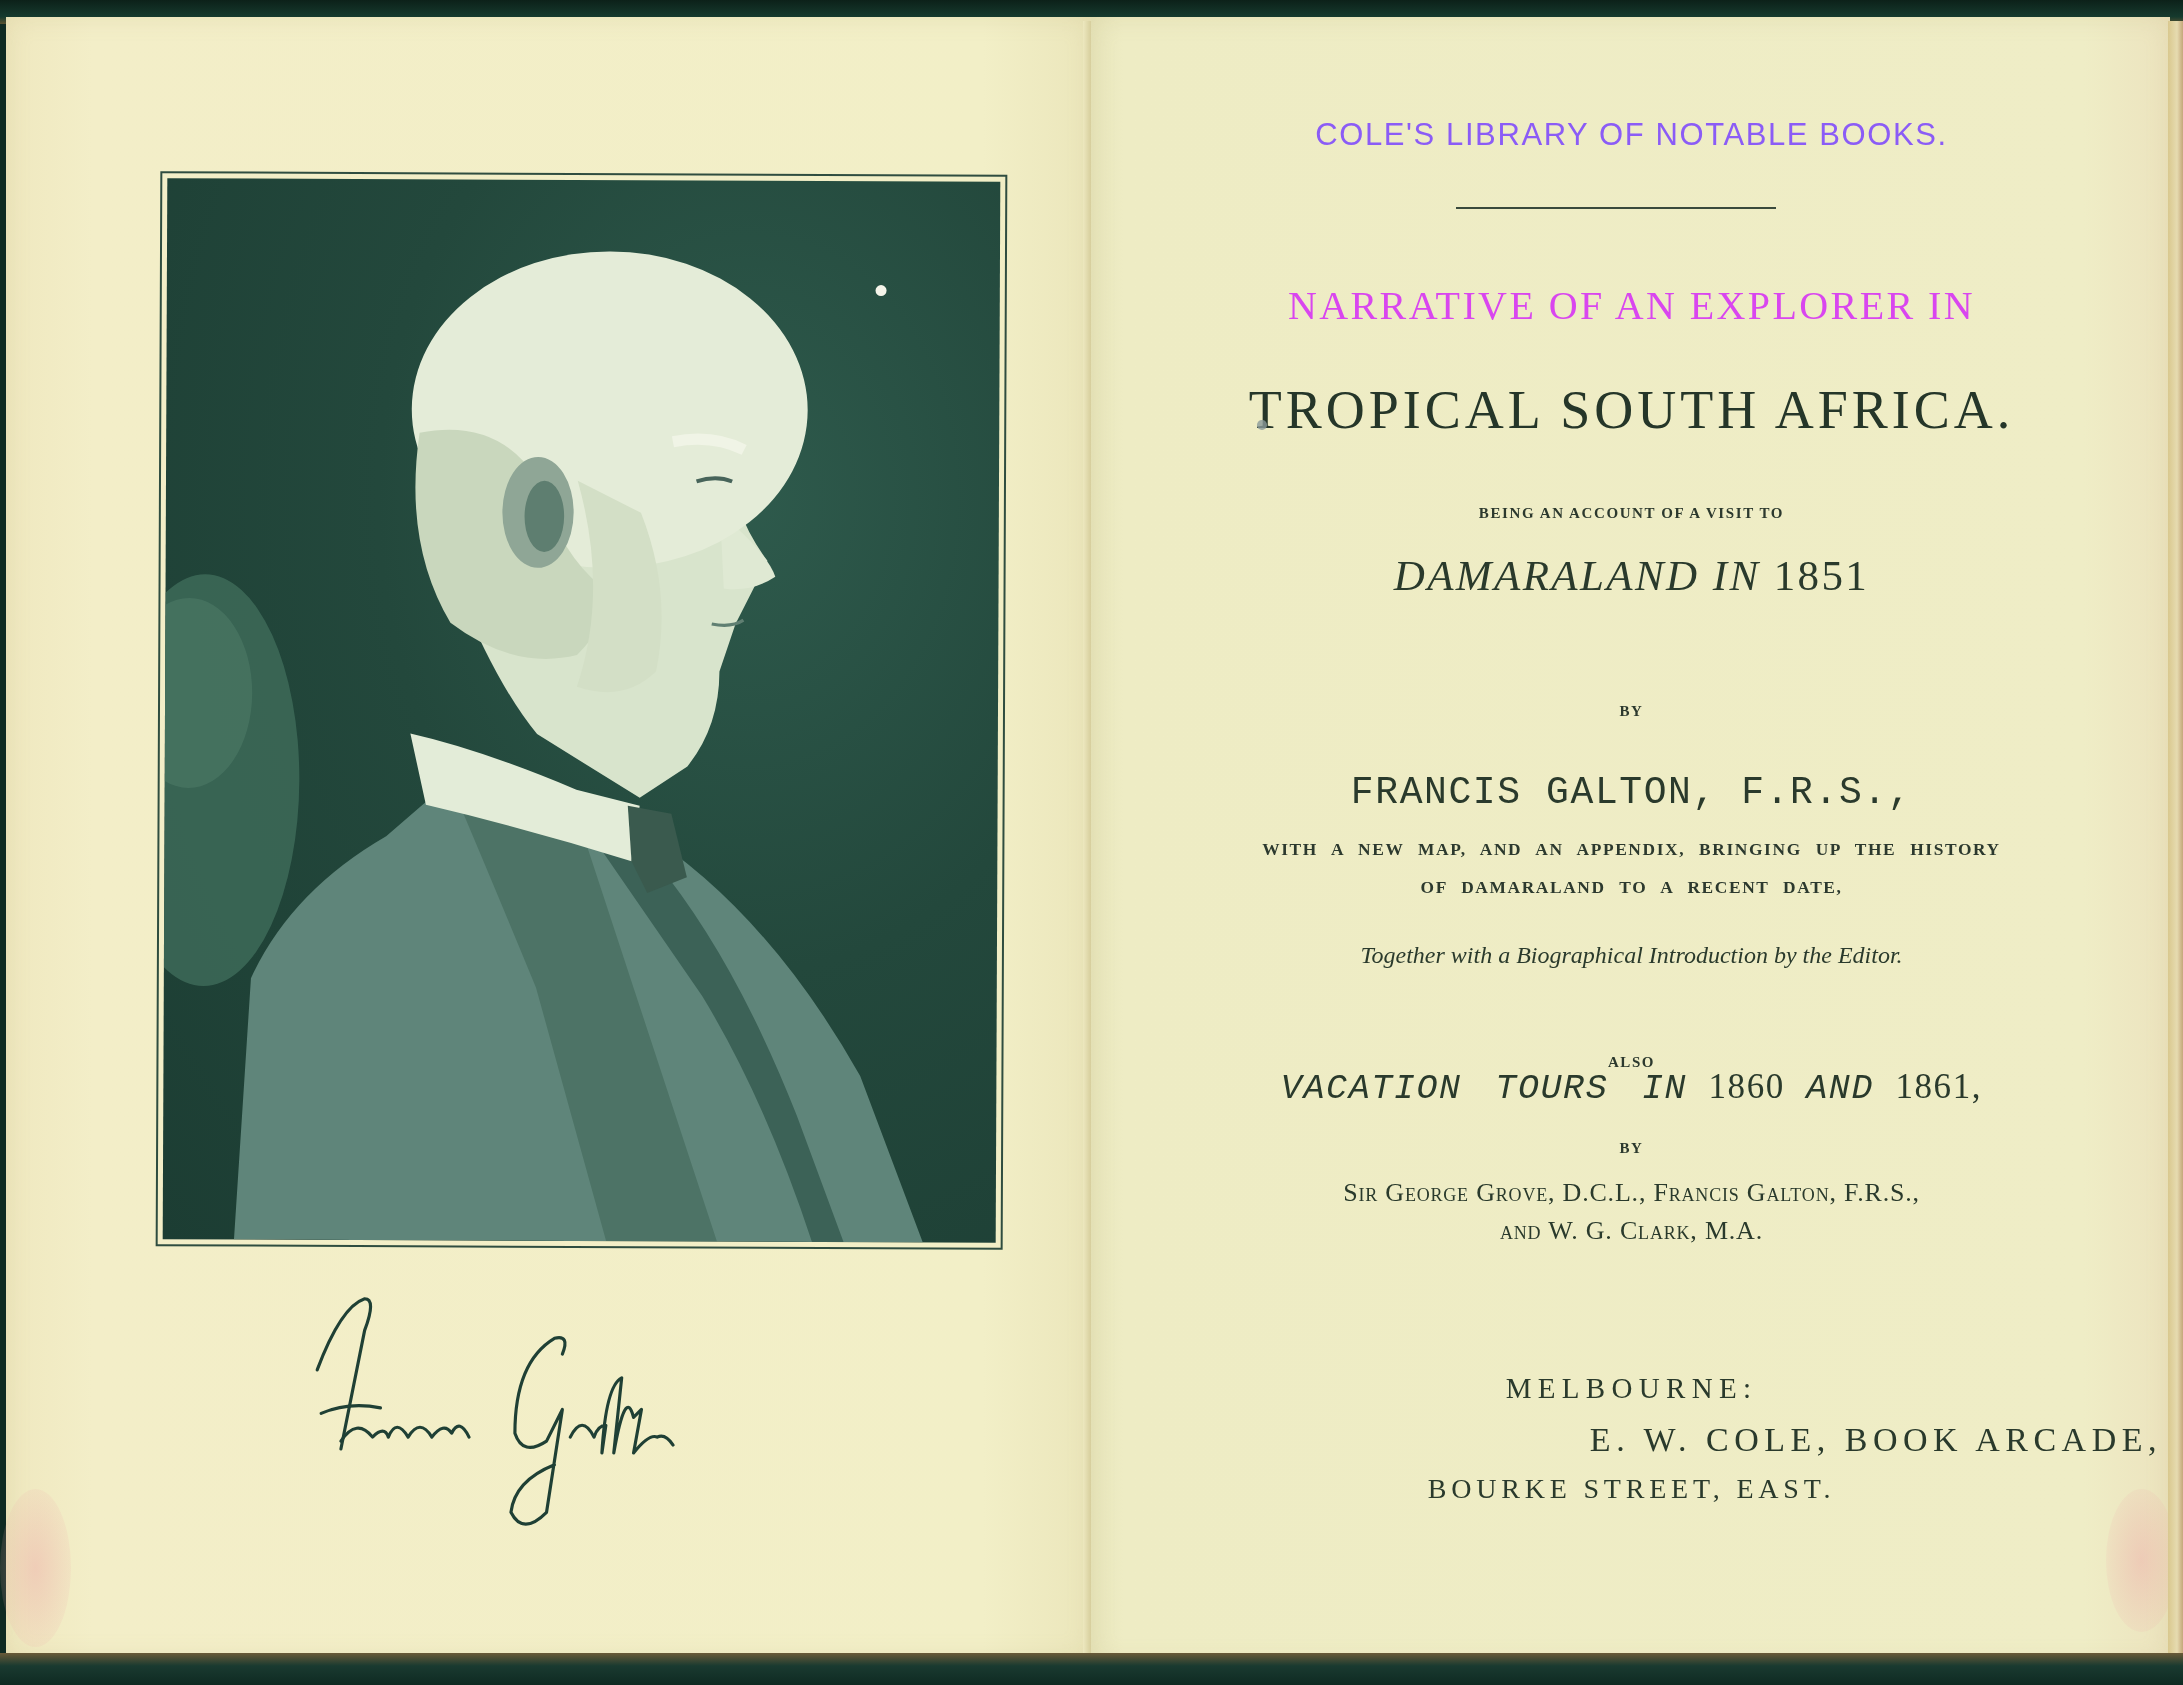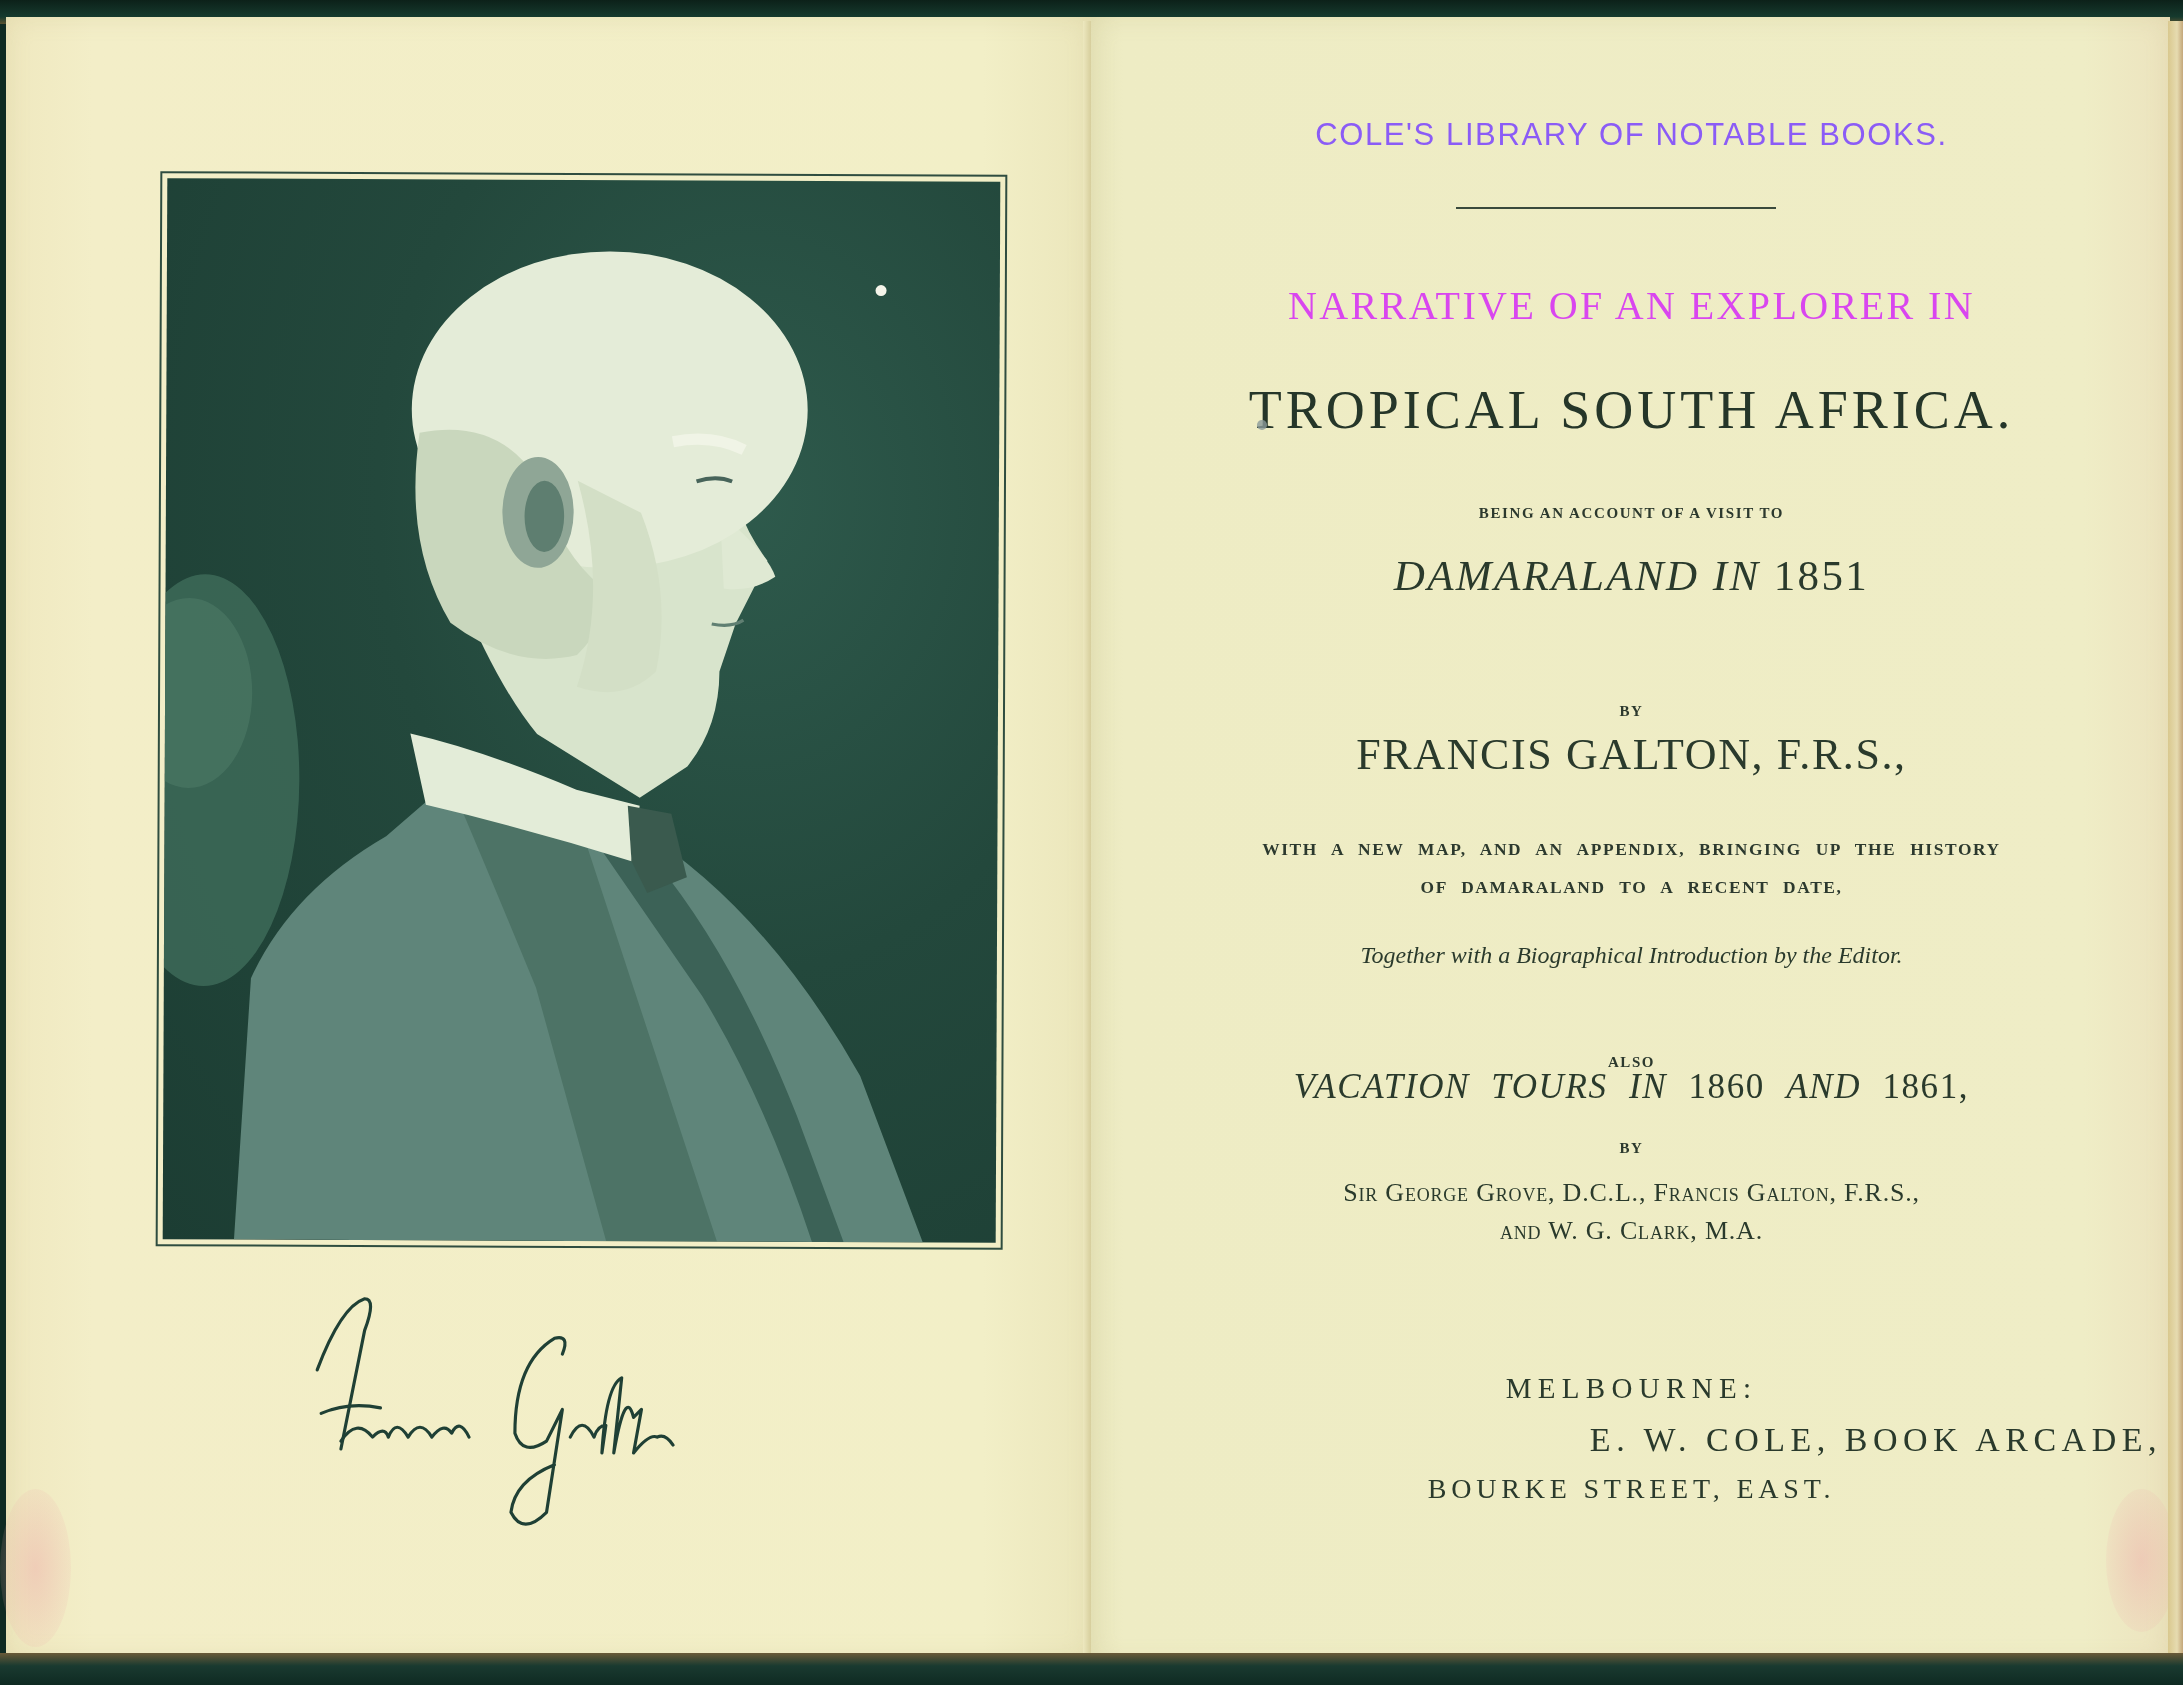--- a/index.html
+++ b/index.html
@@ -77,27 +77,27 @@
   .title-1 { top: 282px; font-size: 40px; letter-spacing: 2.4px; color: #d946ef; }
   .title-2 { top: 379px; font-size: 54px; letter-spacing: 4px; color: #253629; }
   .smallcaps-tiny {
     font-family: "Liberation Serif", serif; font-weight: bold;
     font-size: 15px; letter-spacing: 1.6px; color: #2c392e;
   }
   .sub-1 { top: 505px; }
   .title-3 { top: 551px; font-size: 43px; letter-spacing: 2.4px; }
   .title-3 .it { font-style: italic; }
   .by-1 { top: 703px; }
-  .author { top: 729px; font-size: 44px; letter-spacing: 1.6px; }
+  .author { top: 771px; font-size: 38px; letter-spacing: 1.6px; font-family: Liberation Mono, monospace; }
   .with-1 { top: 839px; font-size: 17.4px; word-spacing: 8px; }
   .with-2 { top: 877px; font-size: 17.4px; word-spacing: 8px; }
   .together { top: 942px; font-size: 24px; font-style: italic; }
   .also { top: 1029px; margin-top: 25px; }
   .title-4 { top: 1067px; font-size: 35px; letter-spacing: 1.6px; word-spacing: 11px; }
-  .title-4 .it { font-style: italic; }
+  .title-4 .it { font-style: italic; font-family: Liberation Mono, monospace; }
   .by-2 { top: 1140px; }
   .contrib-1 { top: 1178px; font-size: 26px; font-variant: small-caps; letter-spacing: 0.8px; }
   .contrib-2 { top: 1216px; font-size: 26px; font-variant: small-caps; letter-spacing: 0.8px; }
   .imprint-1 { top: 1372px; font-size: 29px; letter-spacing: 6.3px; }
   .imprint-2 { top: 1421px; font-size: 34px; letter-spacing: 5.5px; text-align: right; }
   .imprint-3 { top: 1473px; font-size: 28px; letter-spacing: 4.8px; }
 
   .speck { position: absolute; width: 9.5px; height: 9.5px; border-radius: 50%; background: #8a9a9a; opacity: .8; }
 </style>
 </head>

